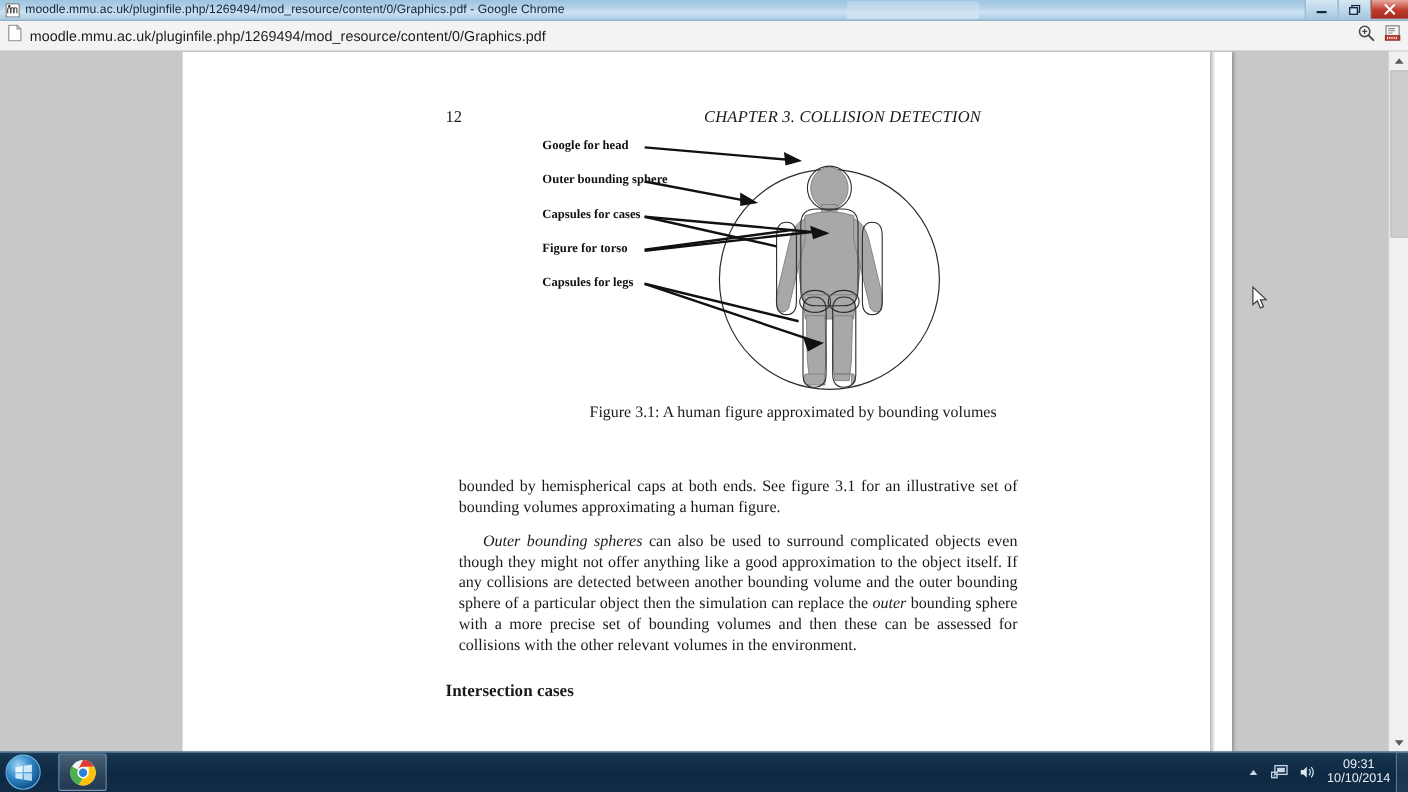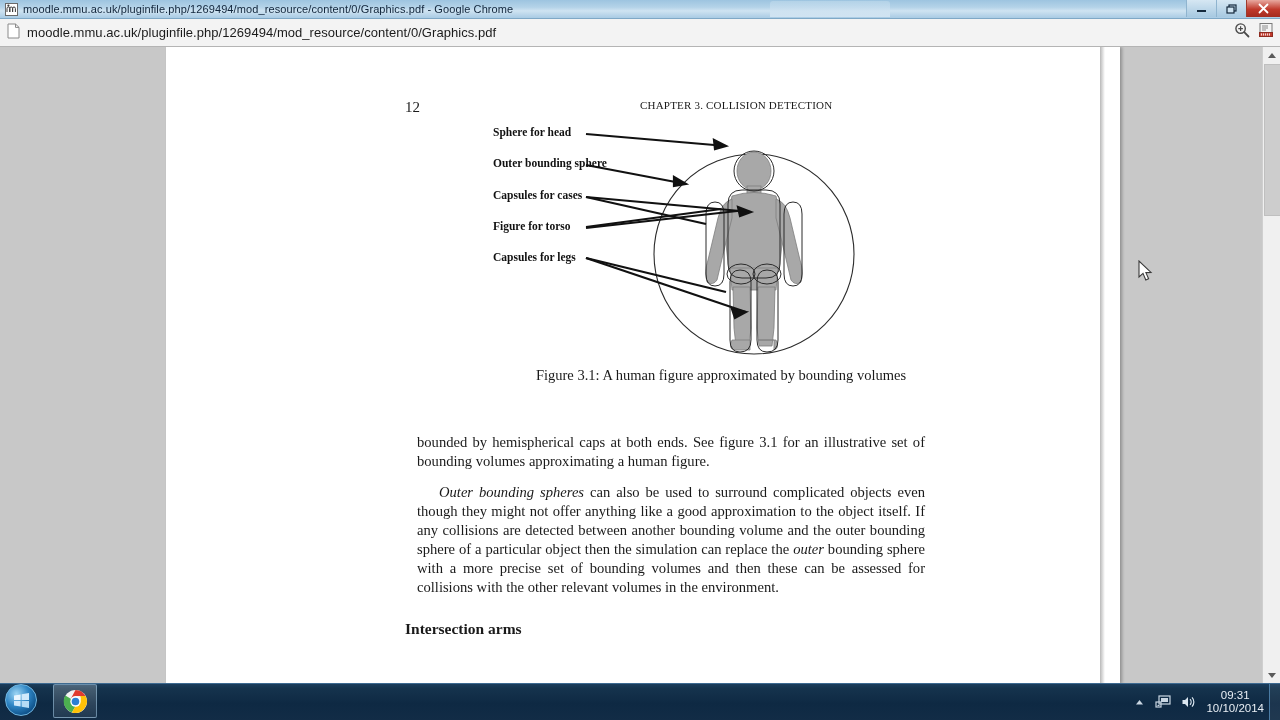--- a/index.html
+++ b/index.html
@@ -70,22 +70,22 @@
     position:absolute;left:1100px;top:0;width:5px;height:637px;
     background:linear-gradient(to right,rgba(0,0,0,.28),rgba(0,0,0,0));
   }
   
   .pdf-serif{font-family:"Liberation Serif","DejaVu Serif",serif;color:#1a1a1a;}
   #runhead{
     position:absolute;left:0;top:52px;width:934px;height:22px;
   }
   #folio{position:absolute;left:239px;top:52px;font-size:15px;}
   #chaptitle{
-    position:absolute;left:474px;top:52px;font-size:11px;
-    letter-spacing:.2px;
+    position:absolute;left:474px;top:52px;font-size:15px;
+    font-style:italic;letter-spacing:.2px;
   }
   #figure-area{position:absolute;left:0;top:85px;width:934px;height:240px;}
   .fig-label{
     position:absolute;font-family:"Liberation Serif","DejaVu Serif",serif;
     font-size:11.5px;font-weight:bold;color:#111;white-space:nowrap;
   }
   #figcaption{
     position:absolute;left:0;top:320px;width:1110px;text-align:center;
     font-size:14.5px;
   }
@@ -123,21 +123,21 @@
   
   #watermark{
     position:absolute;left:4px;top:18px;width:250px;height:58px;
     pointer-events:none;opacity:.42;
   }
   
   #taskbar{
     position:absolute;left:0;bottom:0;width:1280px;height:36px;
     background:linear-gradient(to bottom,#1b3d5c 0%,#15334d 12%,#0e2943 55%,#122c46 100%);
     border-top:1px solid #3d6a91;
-    display:flex;
+    display:flex;align-items:center;
   }
   #start-orb{
     width:30px;height:30px;margin-left:5px;border-radius:50%;flex:0 0 auto;
     background:radial-gradient(circle at 35% 30%,#9fd7f5 0%,#2f86c5 42%,#0d4f87 78%,#07365f 100%);
     border:1px solid #6fb5e0;
     display:flex;align-items:center;justify-content:center;
   }
   #tb-chrome{
     width:42px;height:32px;margin-left:16px;flex:0 0 auto;
     background:linear-gradient(to bottom,rgba(255,255,255,.22),rgba(255,255,255,.07));
@@ -222,21 +222,21 @@
   <div id="viewport">
 
     <div id="page" class="pdf-serif">
 
       <div id="runhead"></div>
       <div id="folio" class="pdf-serif">12</div>
       <div id="chaptitle" class="pdf-serif">CHAPTER 3.   COLLISION DETECTION</div>
 
       <div id="figure-area">
 
-        <div class="fig-label" style="left:327px;top:-6px;">Sphere for head</div>
+        <div class="fig-label" style="left:327px;top:-6px;">Google for head</div>
         <div class="fig-label" style="left:327px;top:25px;">Outer bounding sphere</div>
         <div class="fig-label" style="left:327px;top:57px;">Capsules for cases</div>
         <div class="fig-label" style="left:327px;top:88px;">Figure for torso</div>
         <div class="fig-label" style="left:327px;top:119px;">Capsules for legs</div>
 
         <svg width="934" height="240" viewBox="0 0 934 240" style="position:absolute;left:0;top:0;">
 
           <circle cx="588" cy="122" r="100" fill="none" stroke="#2b2b2b" stroke-width="1.1"></circle>
 
           <g fill="#a8a8a8" stroke="#7d7d7d" stroke-width="0.8">
@@ -297,21 +297,21 @@
             <line x1="420" y1="126" x2="560" y2="160"></line>
           </g>
         </svg>
       </div>
 
       <div id="figcaption" class="pdf-serif">Figure 3.1: A human figure approximated by bounding volumes</div>
 
       <div id="body-text" class="pdf-serif">
         <p>bounded by hemispherical caps at both ends. See figure 3.1 for an illustrative set of bounding volumes approximating a human figure.</p>
         <p class="indent"><span class="ital">Outer bounding spheres</span><span> can also be used to surround complicated objects even though they might not offer anything like a good approximation to the object itself. If any collisions are detected between another bounding volume and the outer bounding sphere of a particular object then the simulation can replace the </span><span class="ital">outer</span><span> bounding sphere with a more precise set of bounding volumes and then these can be assessed for collisions with the other relevant volumes in the environment.</span></p>
-        <h3>Intersection arms</h3>
+        <h3>Intersection cases</h3>
       </div>
     </div>
 
     <div class="pdf-shadow-right"></div>
 
   </div>
 
   <div id="scrollbar">
     <div class="sb-arrow up">
       <span class="sb-tri up"></span>

